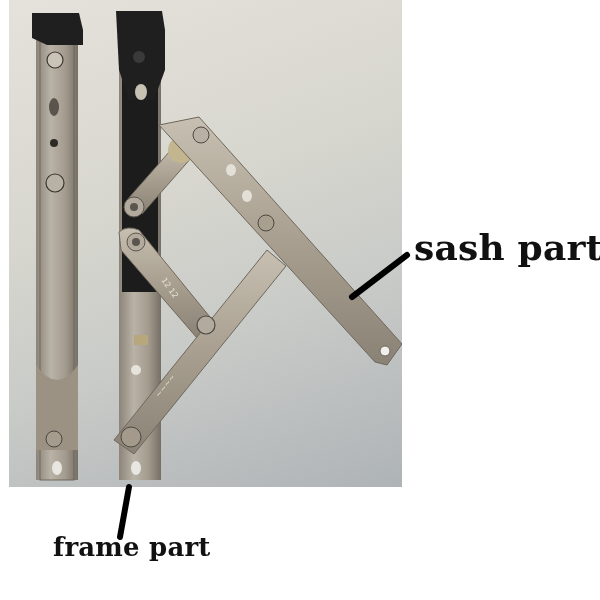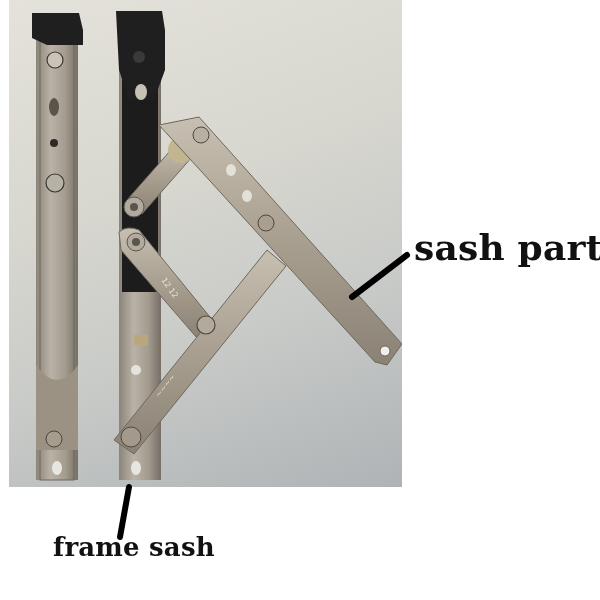--- a/index.html
+++ b/index.html
@@ -97,13 +97,13 @@
     </g>
   </svg>
 </div>
 
 <svg class="pointer" width="600" height="600">
   <line x1="407" y1="255" x2="352" y2="297" stroke="#000" stroke-width="6" stroke-linecap="round"></line>
   <line x1="129" y1="487" x2="120" y2="537" stroke="#000" stroke-width="6" stroke-linecap="round"></line>
 </svg>
 
 <div class="label label-sash">sash part</div>
-<div class="label label-frame">frame sash</div>
+<div class="label label-frame">frame part</div>
 
 </body></html>

